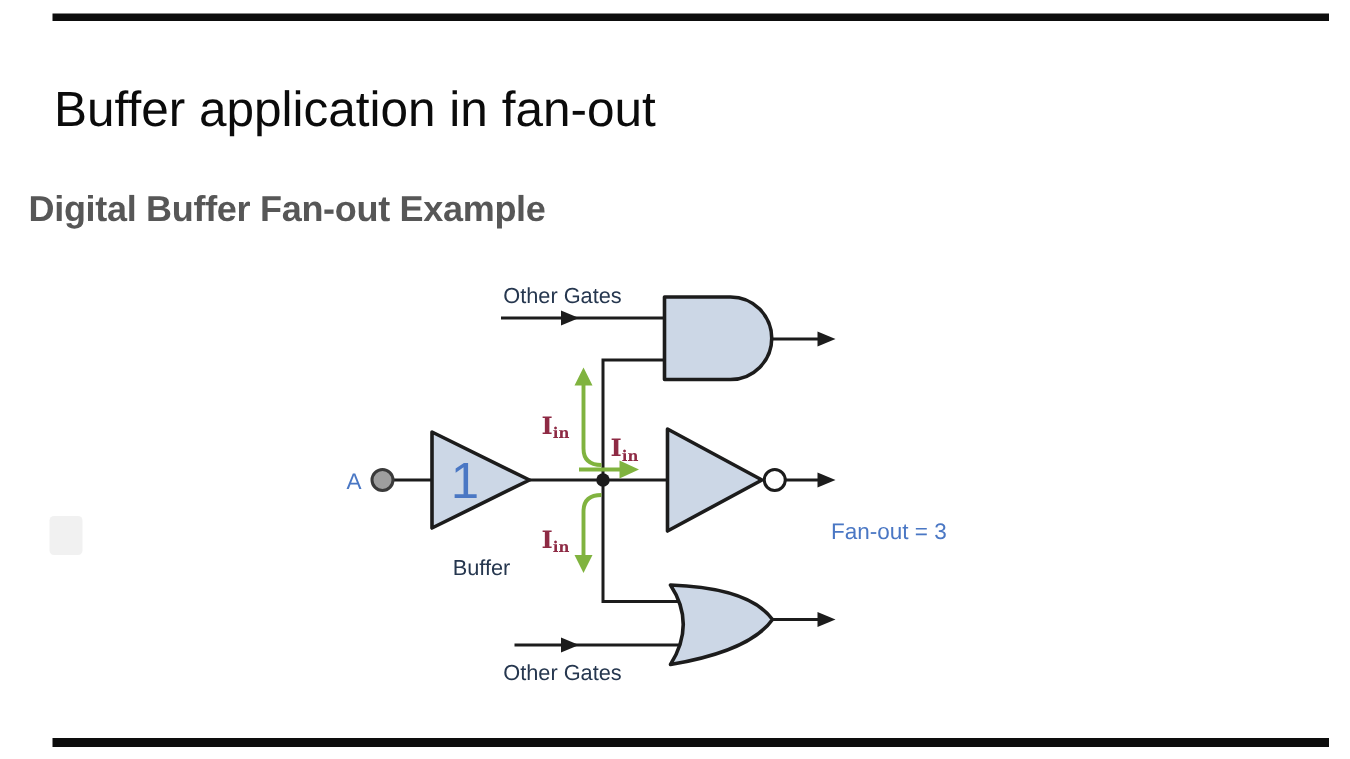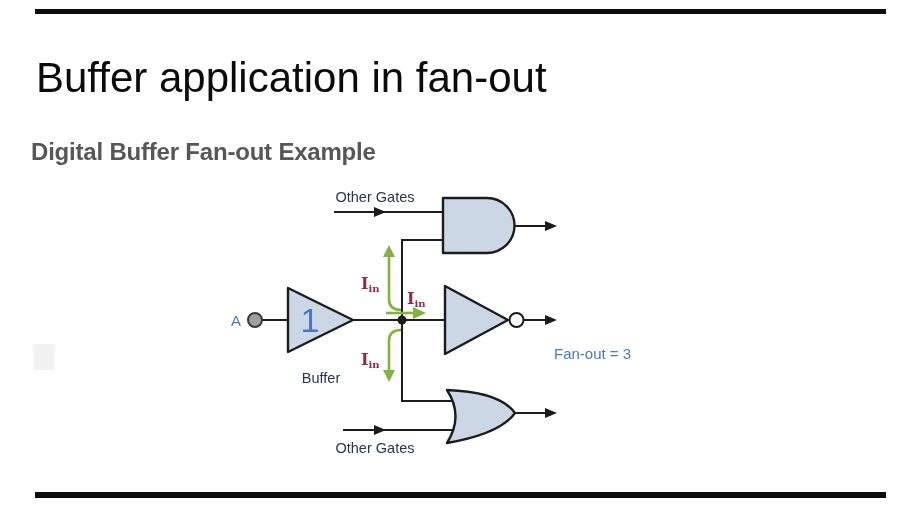--- a/index.html
+++ b/index.html
@@ -6,25 +6,25 @@
   body{
     width:900px;height:506px;position:relative;overflow:hidden;
     background:#ffffff;
     font-family:"Liberation Sans", sans-serif;
   }
   .frame-bar{position:absolute;left:35px;width:851px;background:#0d0d0d;}
   .frame-bar.top{top:9px;height:5px;}
   .frame-bar.bottom{top:492px;height:6px;}
   .slide-title{
     position:absolute;left:36px;top:54px;margin:0;
-    font-size:42px;font-weight:400;color:#0b0b0b;letter-spacing:0px;
+    font-size:33px;font-weight:400;color:#0b0b0b;letter-spacing:0px;
     font-family:"Liberation Sans", sans-serif;white-space:nowrap;
   }
   .slide-subtitle{
-    position:absolute;left:19px;top:126px;margin:12px;
+    position:absolute;left:19px;top:126px;margin:0;
     font-size:24px;font-weight:700;color:#575757;letter-spacing:-0.2px;
     font-family:"Liberation Sans", sans-serif;white-space:nowrap;
   }
   .watermark{
     position:absolute;left:33px;top:344px;width:22px;height:26px;
     background:#f0f0f0;border-radius:3px;opacity:0.9;
   }
   svg.diagram{position:absolute;left:0;top:0;}
   .wire{stroke:#1c1c1c;stroke-width:2;fill:none;}
   .gate{fill:#ccd7e6;stroke:#1c1c1c;stroke-width:2.4;stroke-linejoin:round;}

